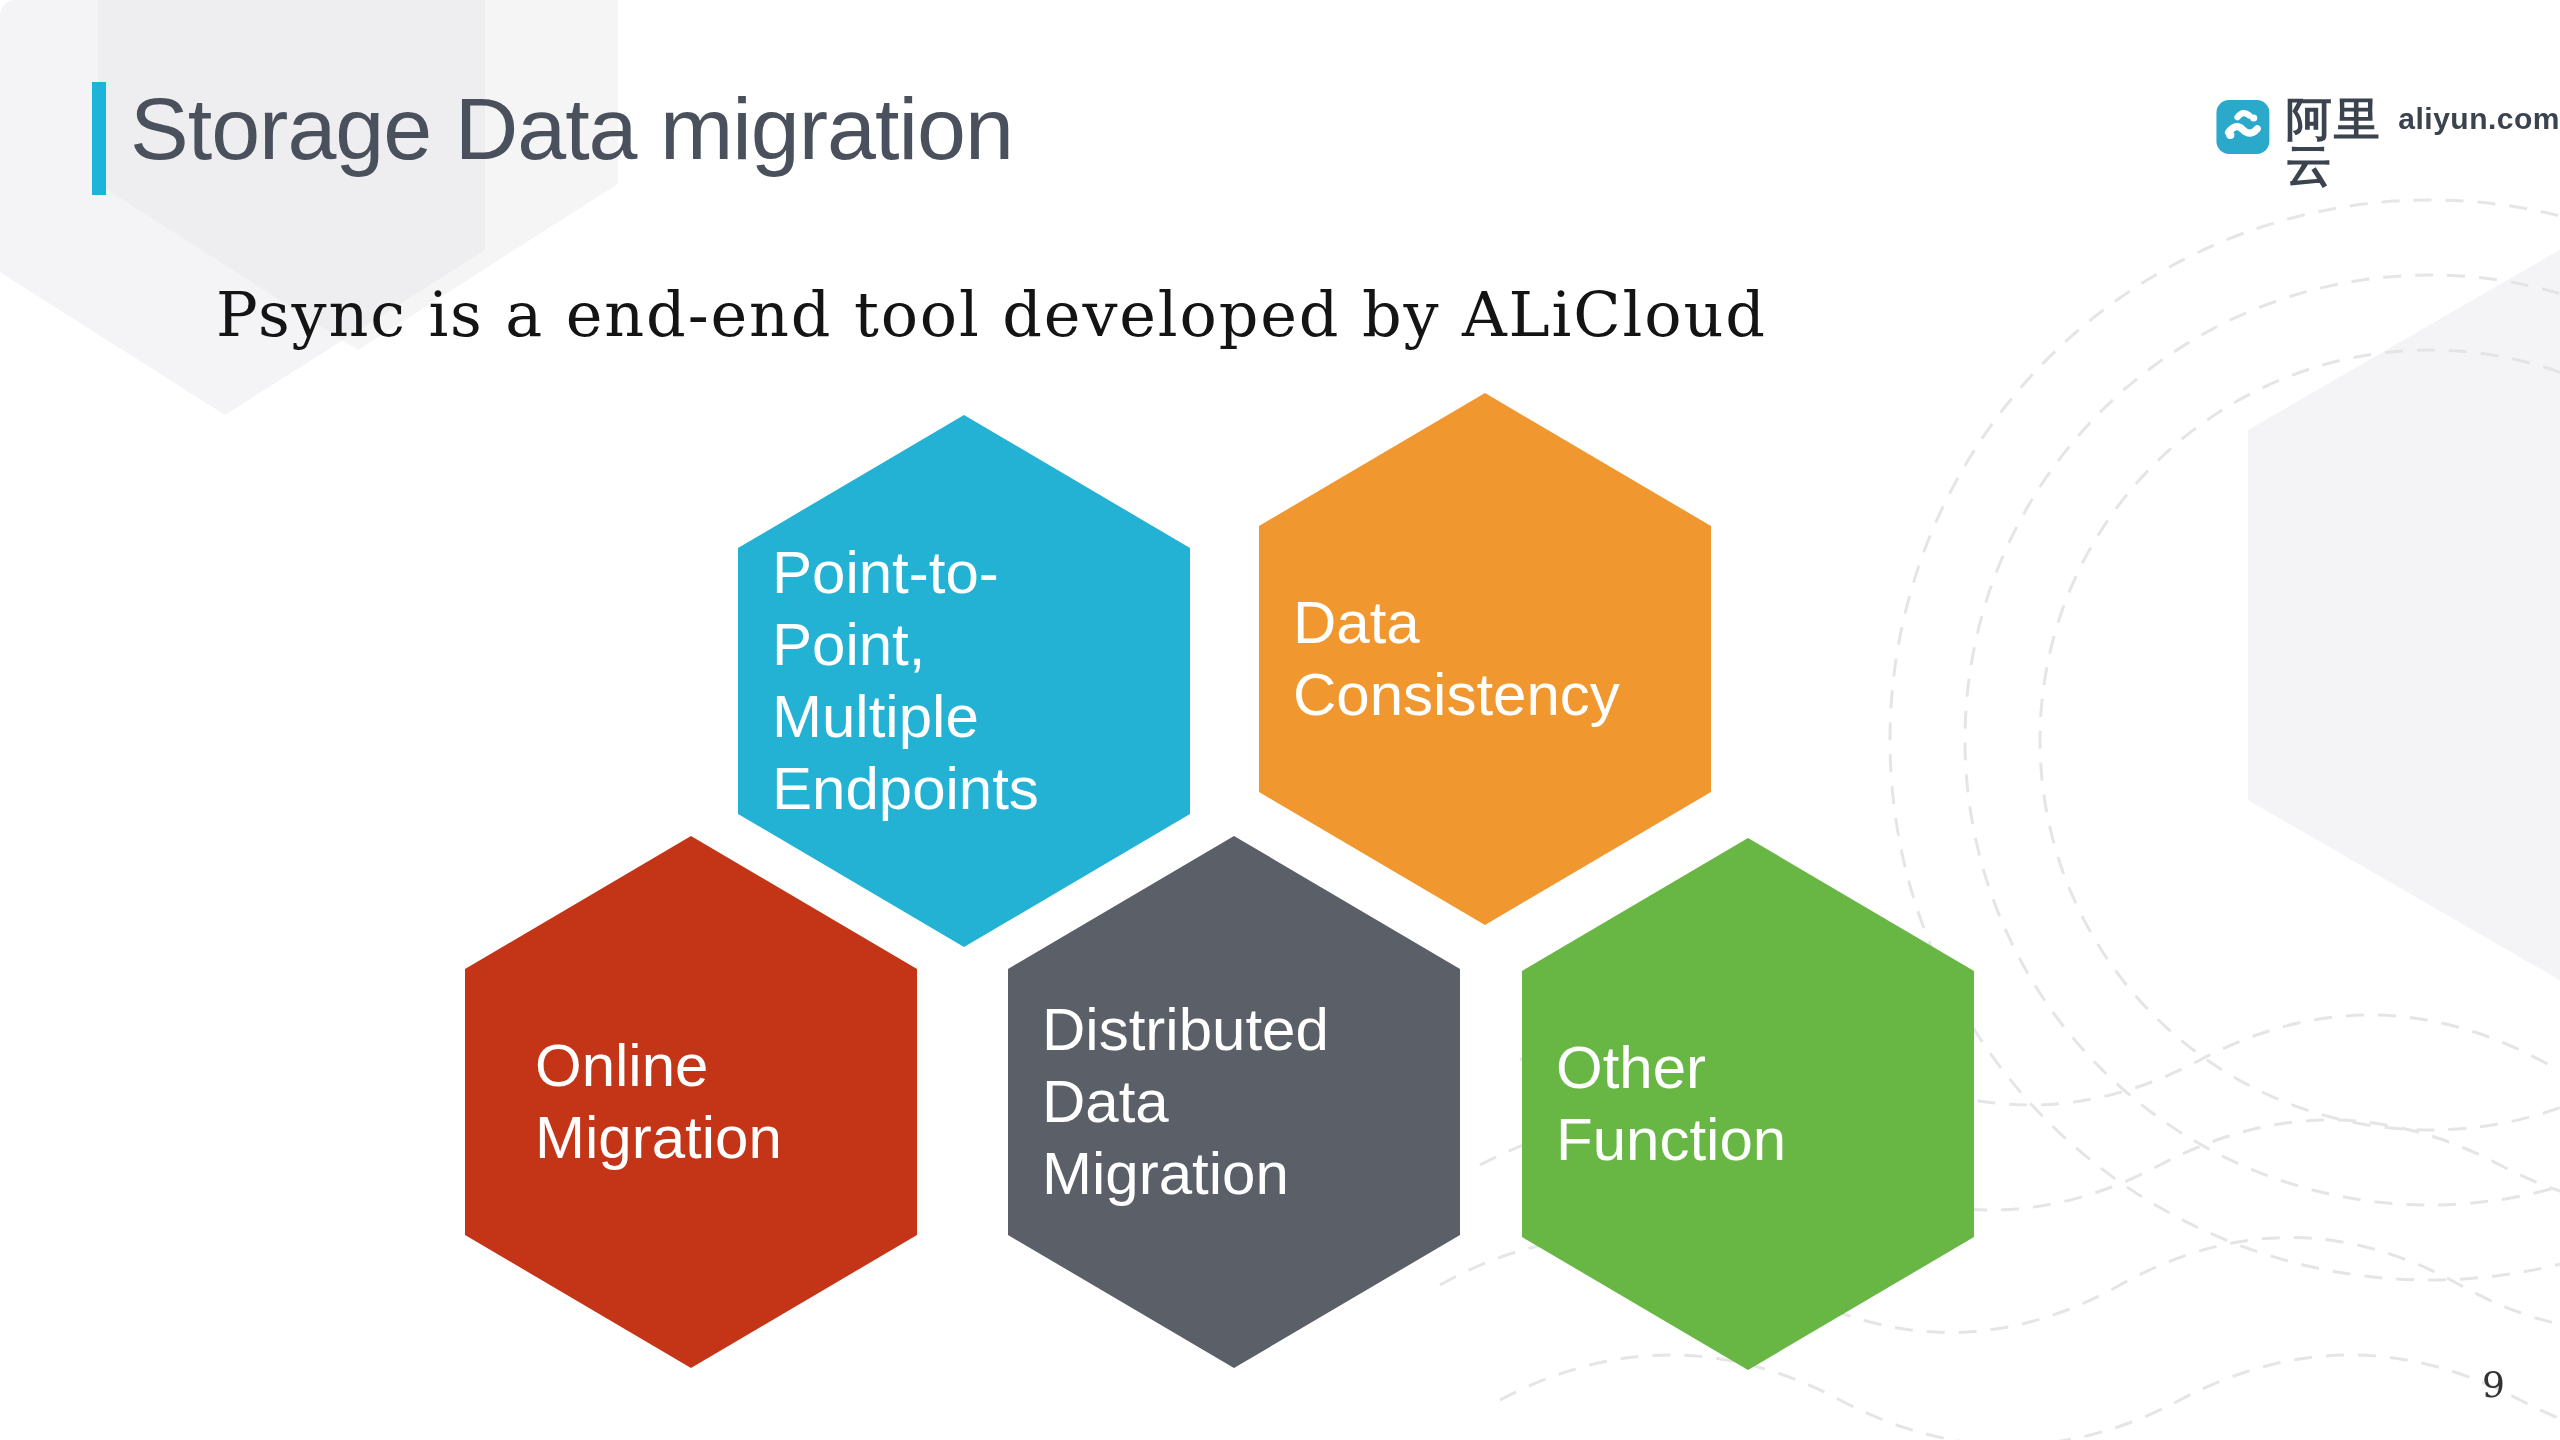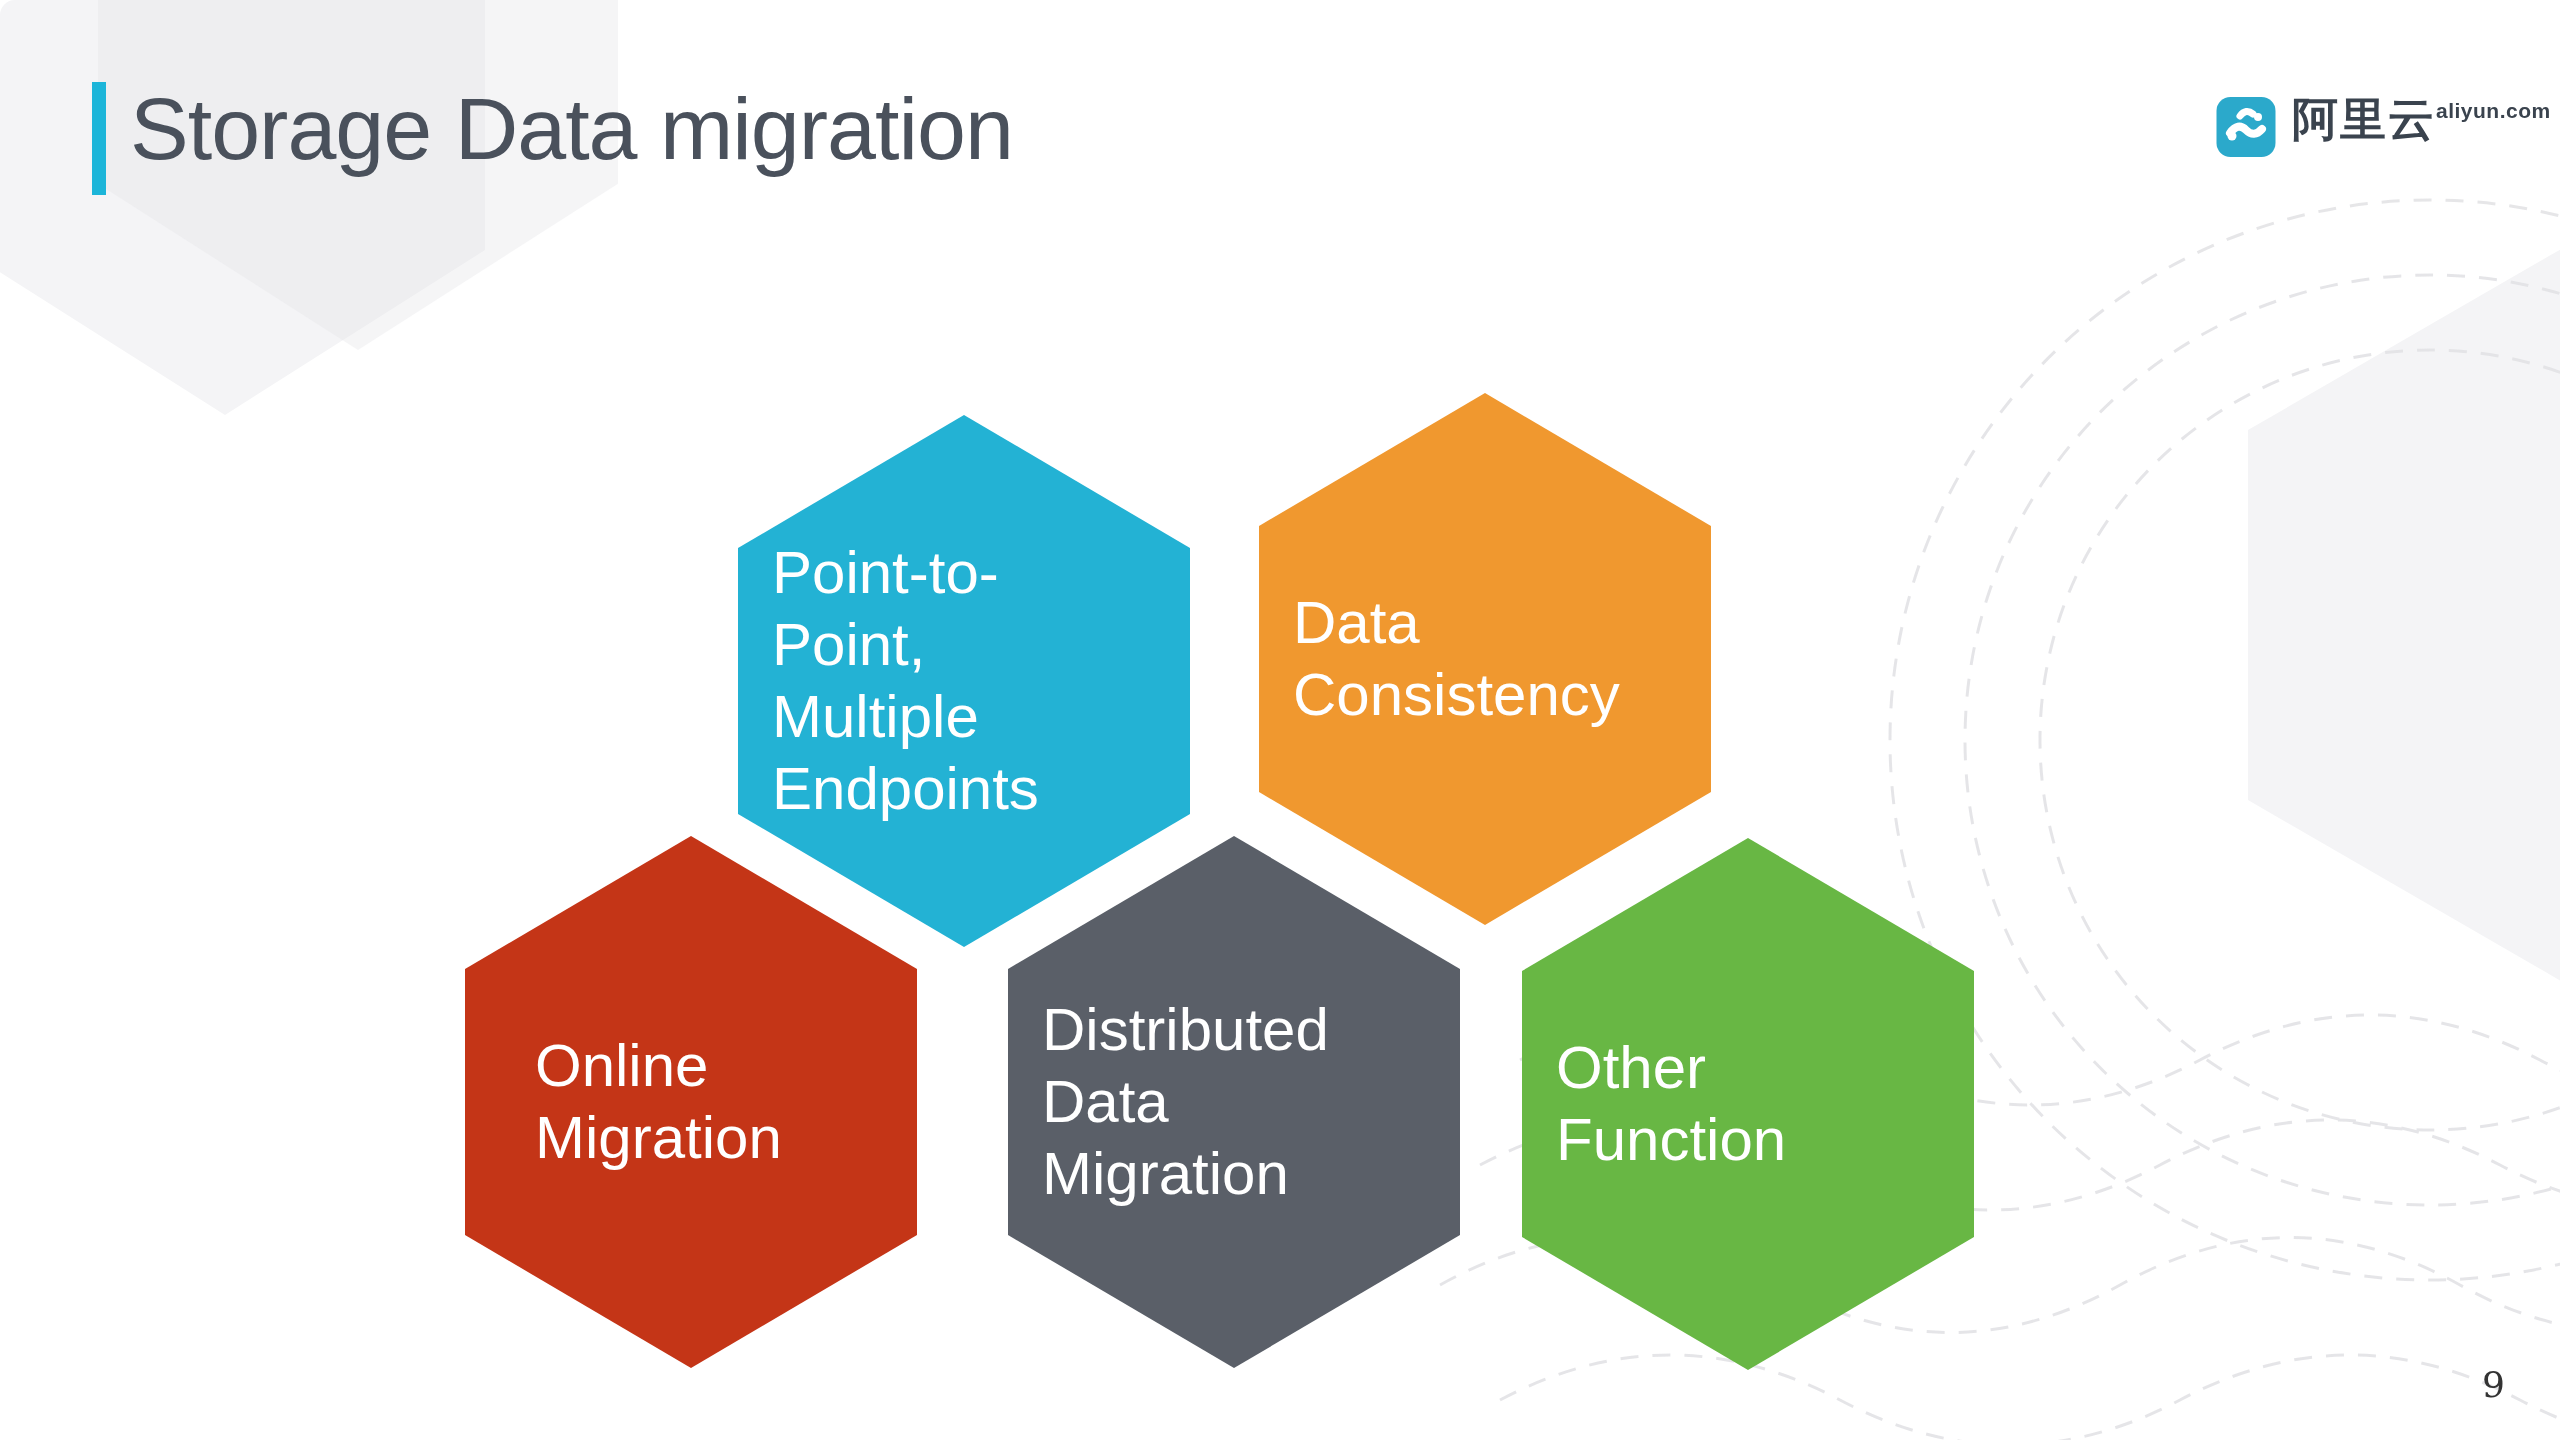--- a/index.html
+++ b/index.html
@@ -33,22 +33,22 @@
     position:absolute;left:2216px;top:96px;z-index:3;
     display:flex;align-items:flex-start;
   }
   .logo-icon{width:60px;height:62px;display:block;}
   .logo-text{margin-left:16px;display:flex;flex-direction:row;}
   .logo-cn{
     font-size:46px;line-height:46px;font-weight:bold;color:#3A434E;
     letter-spacing:2px;
   }
   .logo-domain{
-    font-size:21px;line-height:26px;font-weight:bold;color:#3A434E;
-    letter-spacing:0.5px;margin-top:2px;
+    font-size:30px;line-height:26px;font-weight:bold;color:#3A434E;
+    letter-spacing:0.5px;margin-top:10px;
   }
   
   .subtitle{
     position:absolute;left:216px;top:278px;z-index:3;
     font-family:"DejaVu Serif", serif;
     font-size:62px;line-height:1.2;color:#141414;letter-spacing:0.03em;
   }
   
   .hex{
     position:absolute;width:452px;height:532px;z-index:2;
@@ -99,20 +99,21 @@
       <circle cx="42" cy="21" r="4" fill="#ffffff"></circle>
       <path d="M14 37 q 8 -11 16 -3 q 8 8 16 -1" stroke="#ffffff" stroke-width="8" fill="none" stroke-linecap="round"></path>
       <circle cx="16" cy="40" r="4.5" fill="#ffffff"></circle>
     </svg>
     <div class="logo-text">
       <span class="logo-cn">阿里云</span>
       <span class="logo-domain">aliyun.com</span>
     </div>
   </div>
 
+  <div class="subtitle">Psync is a end-end tool developed by ALiCloud</div>
 
   <div class="hex" style="left: 714px; top: 415px; background-color: rgb(35, 178, 212); margin-left: 24px;">
     <div class="hex-label">
       <span>Point-to-</span>
       <span>Point,</span>
       <span>Multiple</span>
       <span>Endpoints</span>
     </div>
   </div>
 

